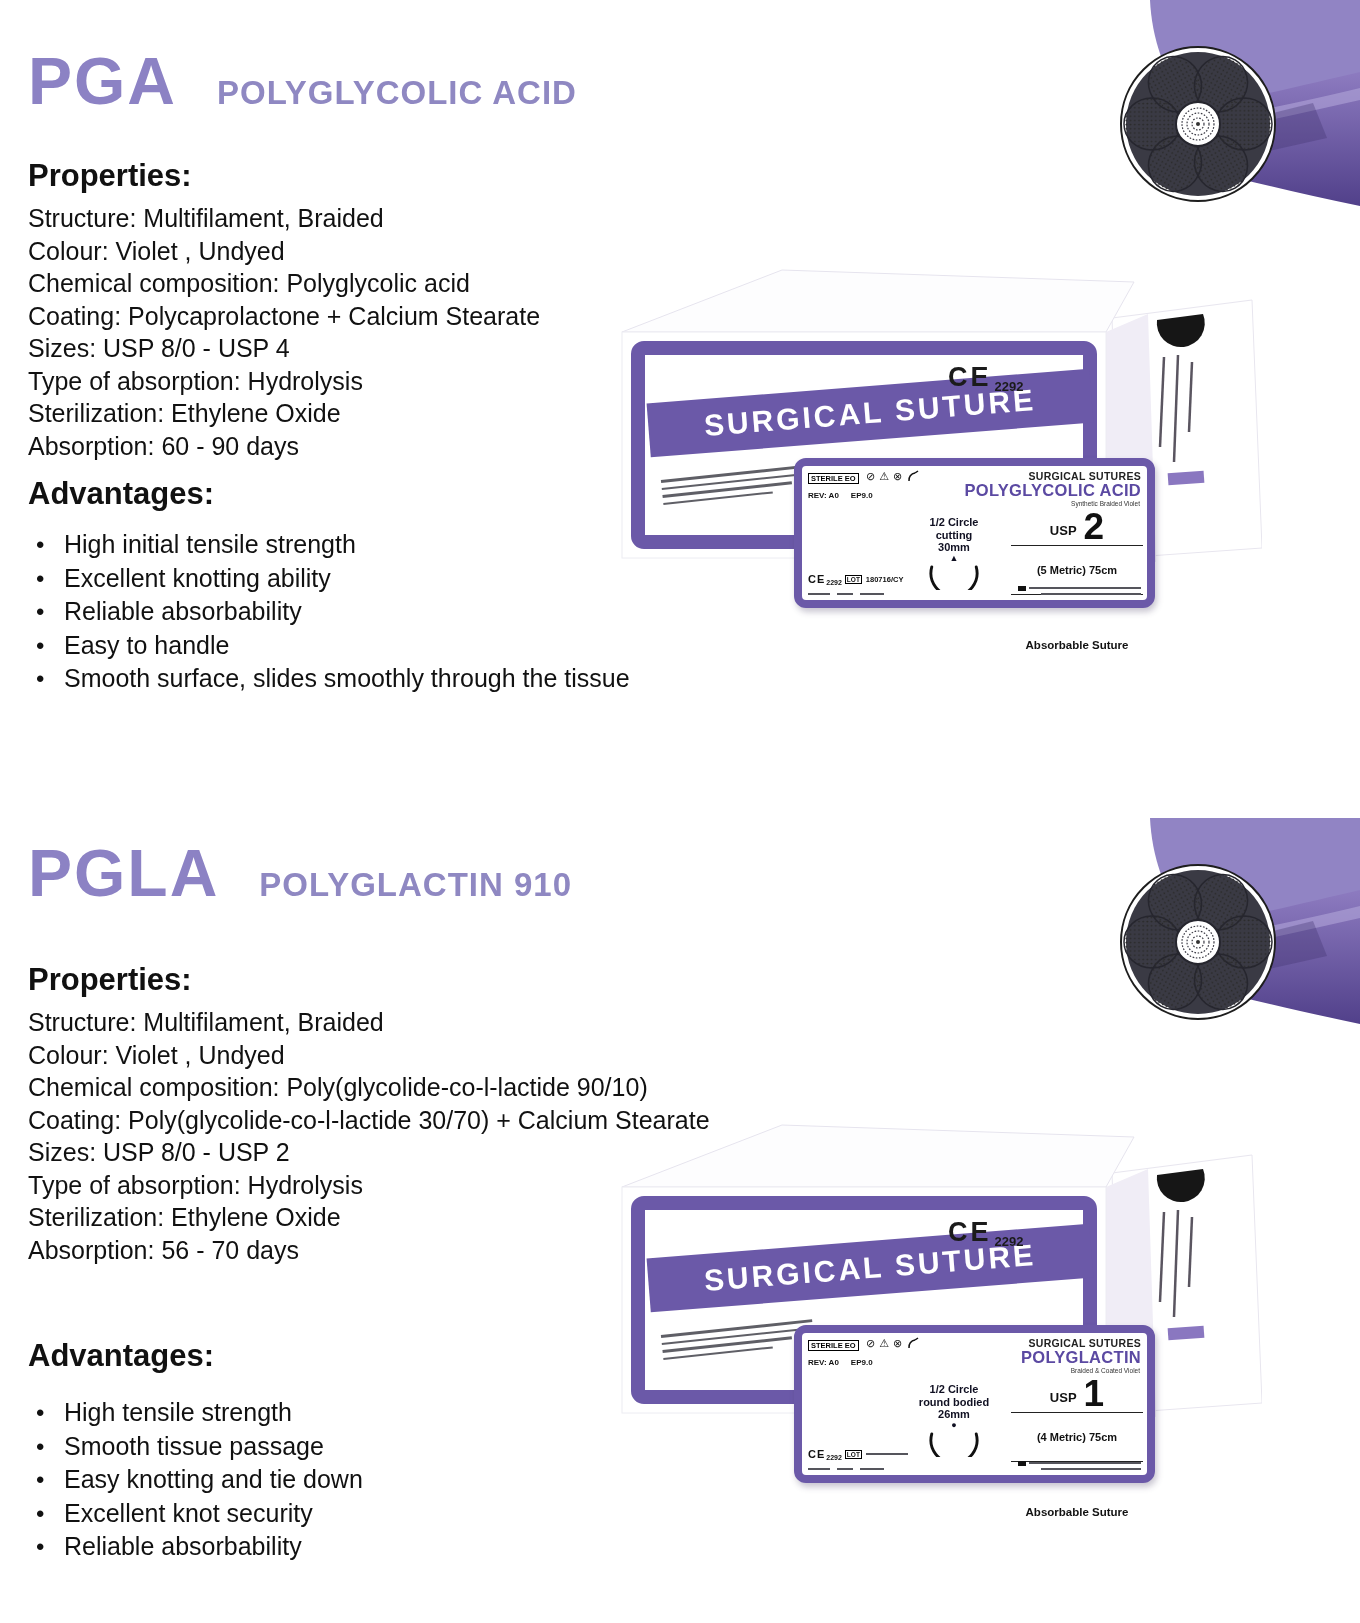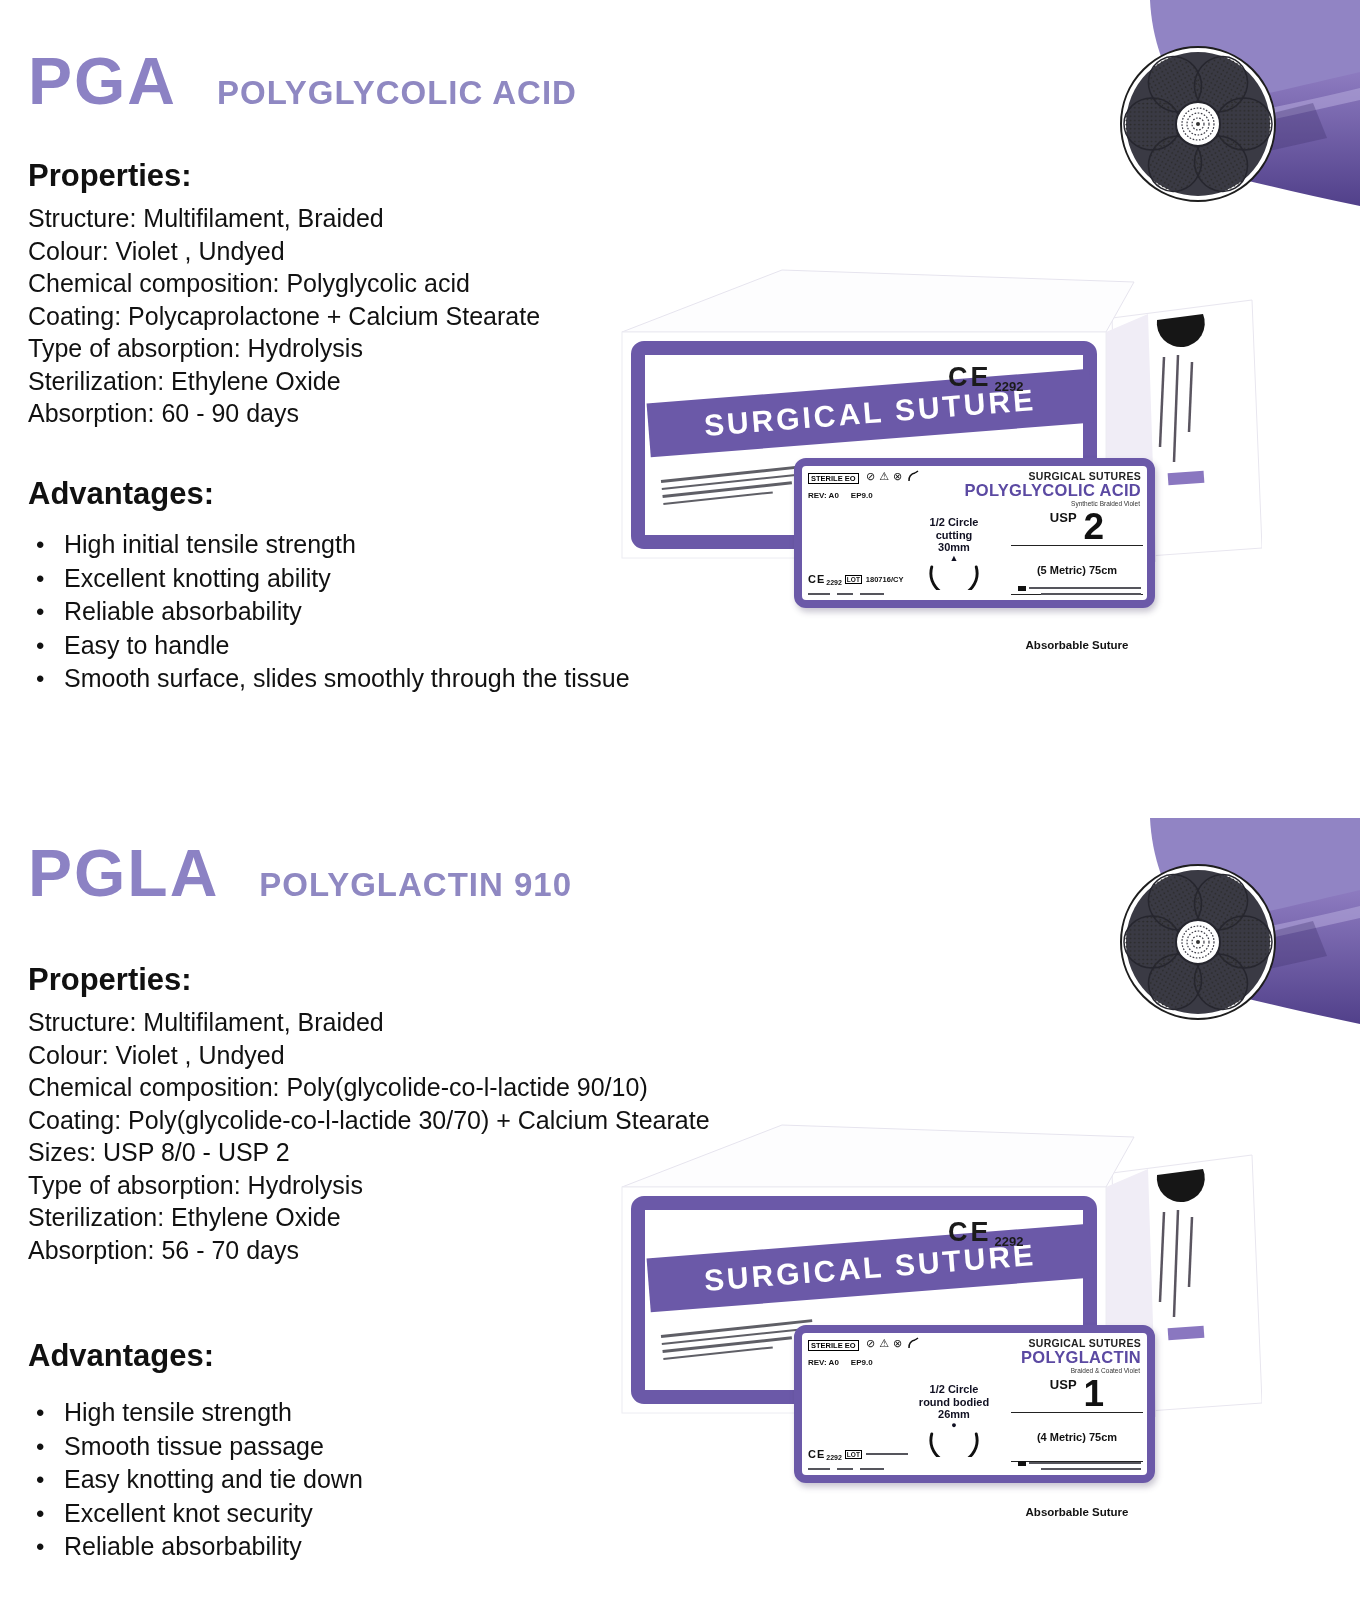--- a/index.html
+++ b/index.html
@@ -35,21 +35,21 @@
   .label-card *{box-sizing:border-box;}
   .lbl-sterile{position:absolute;left:6px;top:7px;font-size:7.5px;font-weight:bold;border:1px solid #000;padding:0 2px;color:#000;}
   .lbl-icons{position:absolute;left:64px;top:4px;font-size:11px;color:#111;letter-spacing:2px;display:flex;align-items:center;gap:2px;}
   .lbl-rev{position:absolute;left:6px;top:25px;font-size:8px;font-weight:bold;color:#111;display:flex;gap:12px;}
   .lbl-head{position:absolute;right:6px;top:4px;font-size:10.5px;font-weight:bold;color:#222;text-align:right;letter-spacing:.3px;}
   .lbl-product{position:absolute;right:6px;top:15px;font-size:16.5px;font-weight:800;color:#5b49a2;text-align:right;letter-spacing:.3px;}
   .lbl-productsub{position:absolute;right:7px;top:34px;font-size:6.5px;color:#333;text-align:right;}
   .needle-block{position:absolute;left:96px;top:50px;width:112px;text-align:center;font-size:11px;font-weight:bold;color:#101022;line-height:12.5px;}
   .needle-marker{font-size:9px;line-height:8px;}
   .usp-block{position:absolute;right:4px;top:44px;width:132px;text-align:center;color:#111;}
-  .usp-row{display:flex;justify-content:center;gap:7px;}
+  .usp-row{display:flex;align-items:flex-end;justify-content:center;gap:7px;}
   .usp-lbl{font-size:13px;font-weight:bold;padding-bottom:5px;}
   .usp-size{font-size:37px;font-weight:bold;line-height:33px;}
   .metric{font-size:11px;font-weight:bold;border-top:1.5px solid #222;border-bottom:1.5px solid #222;padding:18px 0;margin-top:2px;}
   .suture-type{font-size:11.5px;font-weight:bold;padding-top:3px;margin-top:41px;}
   .lbl-bottom-left{position:absolute;left:6px;bottom:15px;display:flex;align-items:center;gap:4px;font-size:8px;color:#111;}
   .ce-sm .c{font-size:11px;font-weight:600;letter-spacing:1px;}
   .ce-sm .n{font-size:7px;font-weight:600;position:relative;top:2px;left:1px;}
   .lot-box{border:1px solid #000;font-size:6.5px;font-weight:bold;padding:0 1px;}
   .lot-num{font-size:7.5px;font-weight:bold;}
   .bar{display:inline-block;height:2px;background:#55555c;}
@@ -69,20 +69,21 @@
     <span class="main-title">PGA</span>
     <span class="sub-title">POLYGLYCOLIC ACID</span>
   </div>
 
   <div class="h-sec" style="left:28px;top:158px;">Properties:</div>
   <div class="prop-list" style="left:28px;top:202px;">
     <div>Structure: Multifilament, Braided</div>
     <div>Colour: Violet , Undyed</div>
     <div>Chemical composition: Polyglycolic acid</div>
     <div>Coating:  Polycaprolactone + Calcium Stearate</div>
+    <div>Sizes: USP 8/0 - USP 4</div>
     <div>Type of absorption: Hydrolysis</div>
     <div>Sterilization: Ethylene Oxide</div>
     <div>Absorption: 60 - 90 days</div>
   </div>
 
   <div class="h-sec" style="left:28px;top:476px;">Advantages:</div>
   <ul class="adv-list" style="left:28px;top:528px;">
     <li>High initial tensile strength</li>
     <li>Excellent knotting ability</li>
     <li>Reliable absorbability</li>

